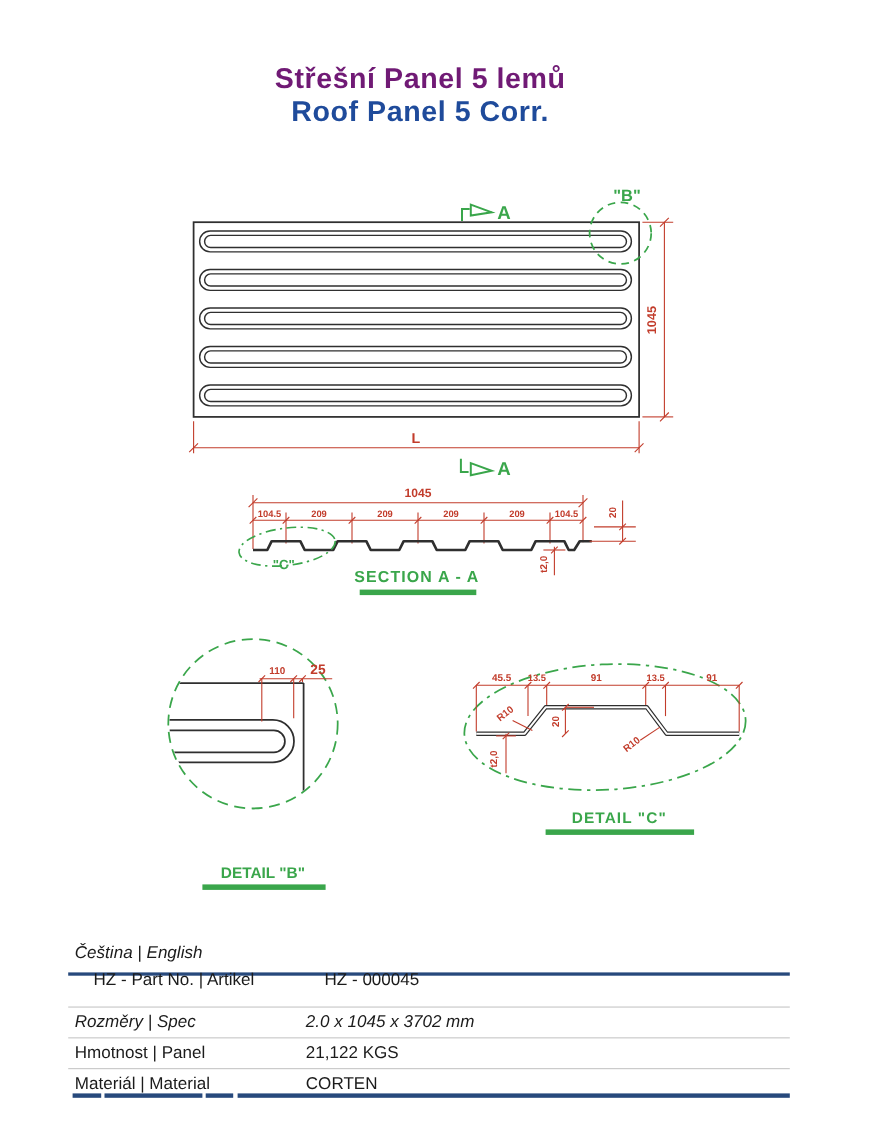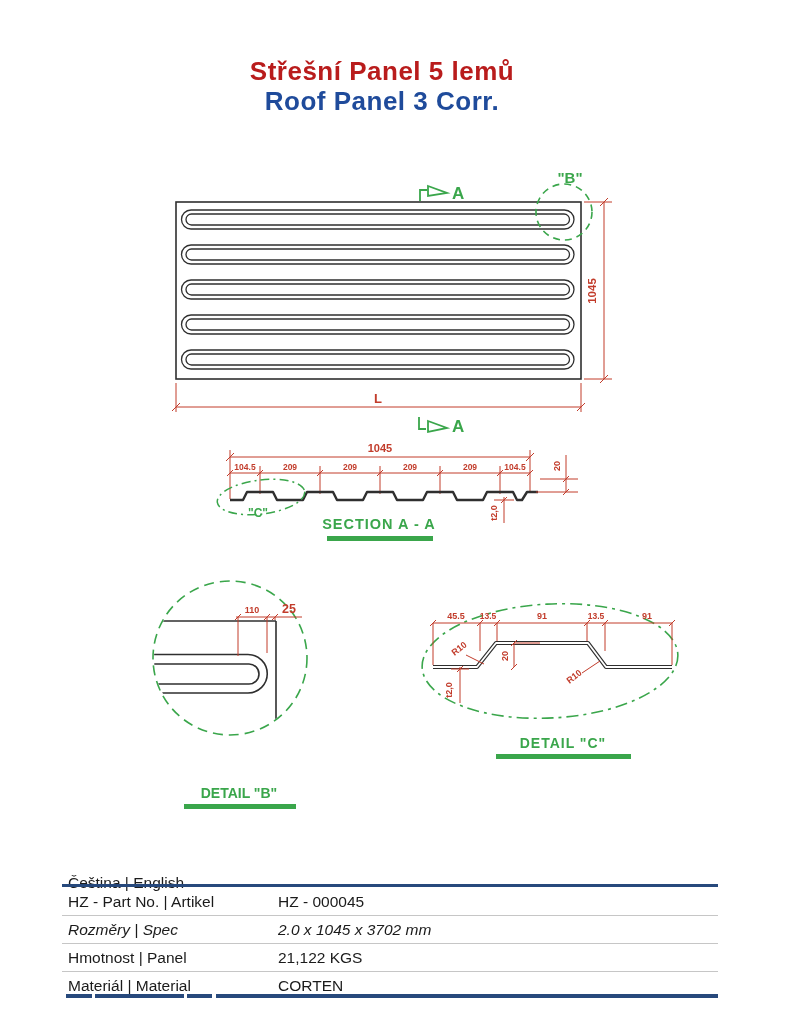--- a/index.html
+++ b/index.html
@@ -1,45 +1,45 @@
 <!DOCTYPE html>
 <html><head>
 <meta charset="utf-8">
 <style>
   html,body{margin:0;padding:0;}
   body{
     width:792px;height:1024px;position:relative;background:#ffffff;
     font-family:"Liberation Sans","DejaVu Sans",sans-serif;overflow:hidden;
   }
   .title-block{position:absolute;top:56px;left:0;width:764px;text-align:center;line-height:30px;}
-  .title-cz{font-size:26px;font-weight:bold;color:#b91c1c;letter-spacing:0.5px;}
+  .title-cz{font-size:26px;font-weight:bold;color:#701a75;letter-spacing:0.5px;}
   .title-en{font-size:26px;font-weight:bold;color:#1f4b9b;letter-spacing:0.5px;}
   svg text{font-family:"Liberation Sans","DejaVu Sans",sans-serif;}
   .dim-txt{fill:#c23c2b;font-weight:bold;}
   .grn-txt{fill:#3aa64b;font-weight:bold;}
   .blk{stroke:#2f2f2f;fill:none;}
   .red{stroke:#c23c2b;fill:none;stroke-width:1;}
   .grn{stroke:#3aa64b;fill:none;}
   
   .spec-table{position:absolute;left:62px;top:855px;width:656px;font-size:15.5px;color:#1b1b1b;}
-  .thead{position:absolute;left:6px;top:19px;}
+  .thead{position:absolute;left:6px;top:3px;font-style:italic;}
   .navy-line{position:absolute;left:0;top:29px;width:656px;height:3px;background:#27497c;}
   .trow{position:absolute;left:0;width:656px;height:28px;}
   .trow .lbl{position:absolute;left:6px;top:6px;}
   .trow .val{position:absolute;left:216px;top:6px;}
   .sep{position:absolute;left:0;width:656px;height:1px;background:#c6c6c6;}
   .bottom-line{position:absolute;left:0;top:139px;width:656px;height:4px;}
   .bottom-line span{position:absolute;top:0;height:4px;background:#27497c;display:block;}
 </style>
 </head>
 <body>
 
 <div class="title-block">
   <div class="title-cz">Střešní Panel 5 lemů</div>
-  <div class="title-en">Roof Panel 3 Corr.</div>
+  <div class="title-en">Roof Panel 5 Corr.</div>
 </div>
 
 <svg style="position:absolute;left:0;top:150px;" width="792" height="680" viewBox="0 150 792 680">
 
   <g>
     <rect x="176" y="202" width="405" height="177" class="blk" stroke-width="1.6"></rect>
 
     <g class="blk" stroke-width="1.3">
       <rect x="181.5" y="210" width="392.5" height="19" rx="9.5"></rect>
         <rect x="186" y="214" width="383.5" height="11" rx="5.5"></rect>
@@ -221,21 +221,21 @@
     <text font-size="9" class="dim-txt" transform="rotate(-90 452 690)" x="452" y="690" text-anchor="middle">t2,0</text>
     <text x="563" y="748" text-anchor="middle" font-size="14" letter-spacing="1" class="grn-txt">DETAIL "C"</text>
     <rect x="496" y="754" width="135" height="5" fill="#3aa64b"></rect>
   </g>
 </svg>
 
 <div class="spec-table">
   <div class="thead">Čeština | English</div>
   <div class="navy-line"></div>
 
-  <div class="trow" style="top:32px;">
+  <div class="trow" style="top:21px;margin-left:17px;">
     <span class="lbl">HZ - Part No. | Artikel</span>
     <span class="val">HZ - 000045</span>
   </div>
   <div class="sep" style="top:60px;"></div>
 
   <div class="trow" style="top:60px;font-style:italic;">
     <span class="lbl">Rozměry | Spec</span>
     <span class="val">2.0 x 1045 x 3702 mm</span>
   </div>
   <div class="sep" style="top:88px;"></div>

